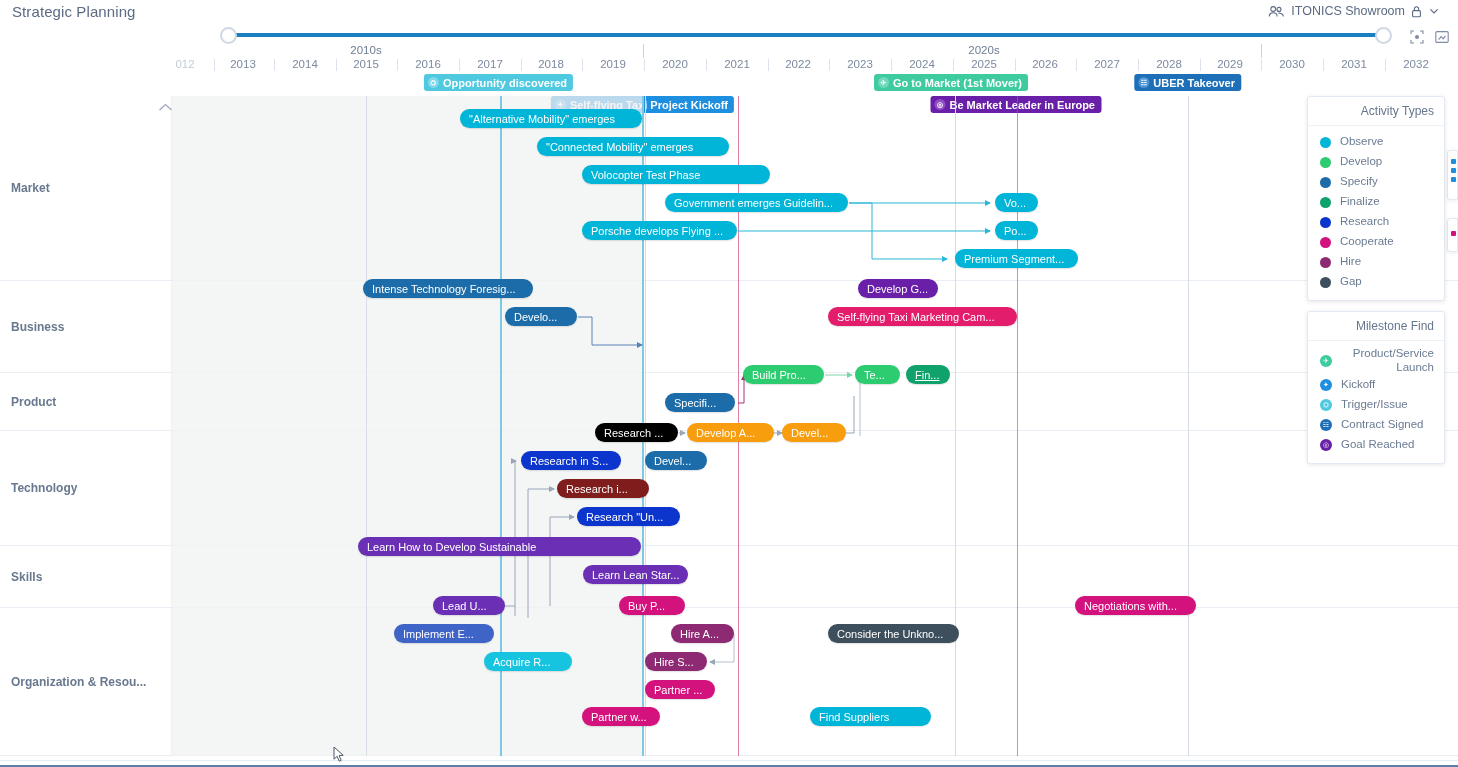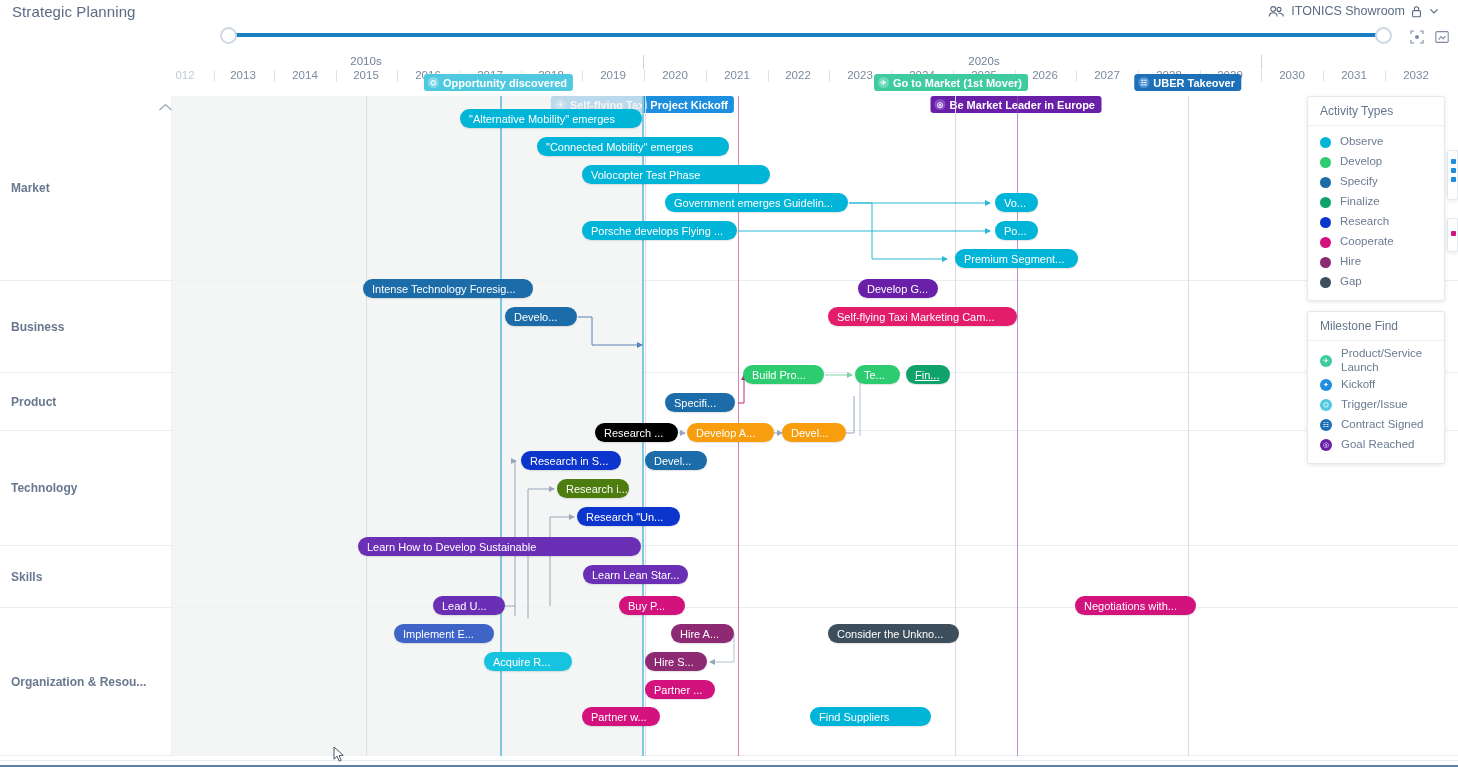--- a/index.html
+++ b/index.html
@@ -4,21 +4,21 @@
 <title>Strategic Planning Roadmap</title>
 <style>
   * { box-sizing: border-box; margin: 0; padding: 0; }
   html, body {
     width: 1458px; height: 767px;
     overflow: hidden;
     font-family: "Liberation Sans", sans-serif;
     background: #ffffff;
     color: #5a6a85;
   }
-  #app { position: relative; width: 1458px; height: 767px; overflow: hidden; background:#fff; }
+  #app { position: relative; width: 1458px; height: 767px; overflow: hidden; background:#fff;text-align:right; }
 
   
   #header { position:absolute; left:0; top:0; width:1458px; height:28px; background:#ffffff; }
   #page-title {
     position:absolute; left:12px; top:3px;
     font-size:15px; color:#5b6b83; font-weight:400; letter-spacing:.1px;
   }
   #workspace-chip {
     position:absolute; right:18px; top:4px;
     display:flex; align-items:center; gap:6px;
@@ -41,21 +41,21 @@
   #zoom-handle-right { left:1155px; }
 
   
   #view-icons { position:absolute; right:8px; top:28px; display:flex; gap:8px; }
   .view-ico {
     width:17px; height:17px; display:flex; align-items:center; justify-content:center;
     color:#7d8ba3;
   }
 
   
-  #axis { position:absolute; left:0; top:44px; width:1458px; height:30px;margin-top:11px; }
+  #axis { position:absolute; left:0; top:44px; width:1458px; height:30px; }
   .decade-label {
     position:absolute; top:0px; font-size:11.5px; color:#6e7d94; font-weight:400;
     transform:translateX(-50%); white-space:nowrap;
   }
   .year-label {
     position:absolute; top:14px; font-size:11.5px; color:#7b8a9f;
     transform:translateX(-50%); white-space:nowrap;
   }
   .year-label.dim { color:#c4ccd8; }
   .axis-tick {
@@ -419,21 +419,21 @@
         </div>
         <div class="bar" style="left: 610px; top: 327px; width: 64px; background: rgb(247, 157, 14);">
           <span>Devel...</span>
         </div>
         <div class="bar" style="left: 349px; top: 355px; width: 100px; background: rgb(11, 53, 204);">
           <span>Research in S...</span>
         </div>
         <div class="bar" style="left: 473px; top: 355px; width: 62px; background: rgb(27, 108, 168);">
           <span>Devel...</span>
         </div>
-        <div class="bar" style="left: 385px; top: 383px; width: 72px; background: #4d7c0f;">
+        <div class="bar" style="left: 385px; top: 383px; width: 92px; background: #7f1d1d;">
           <span>Research i...</span>
         </div>
         <div class="bar" style="left: 405px; top: 411px; width: 103px; background: rgb(11, 53, 204);">
           <span>Research "Un...</span>
         </div>
         <div class="bar" style="left: 186px; top: 441px; width: 283px; background: rgb(106, 47, 181);">
           <span>Learn How to Develop Sustainable</span>
         </div>
         <div class="bar" style="left: 411px; top: 469px; width: 105px; background: rgb(106, 47, 181);">
           <span>Learn Lean Star...</span>

